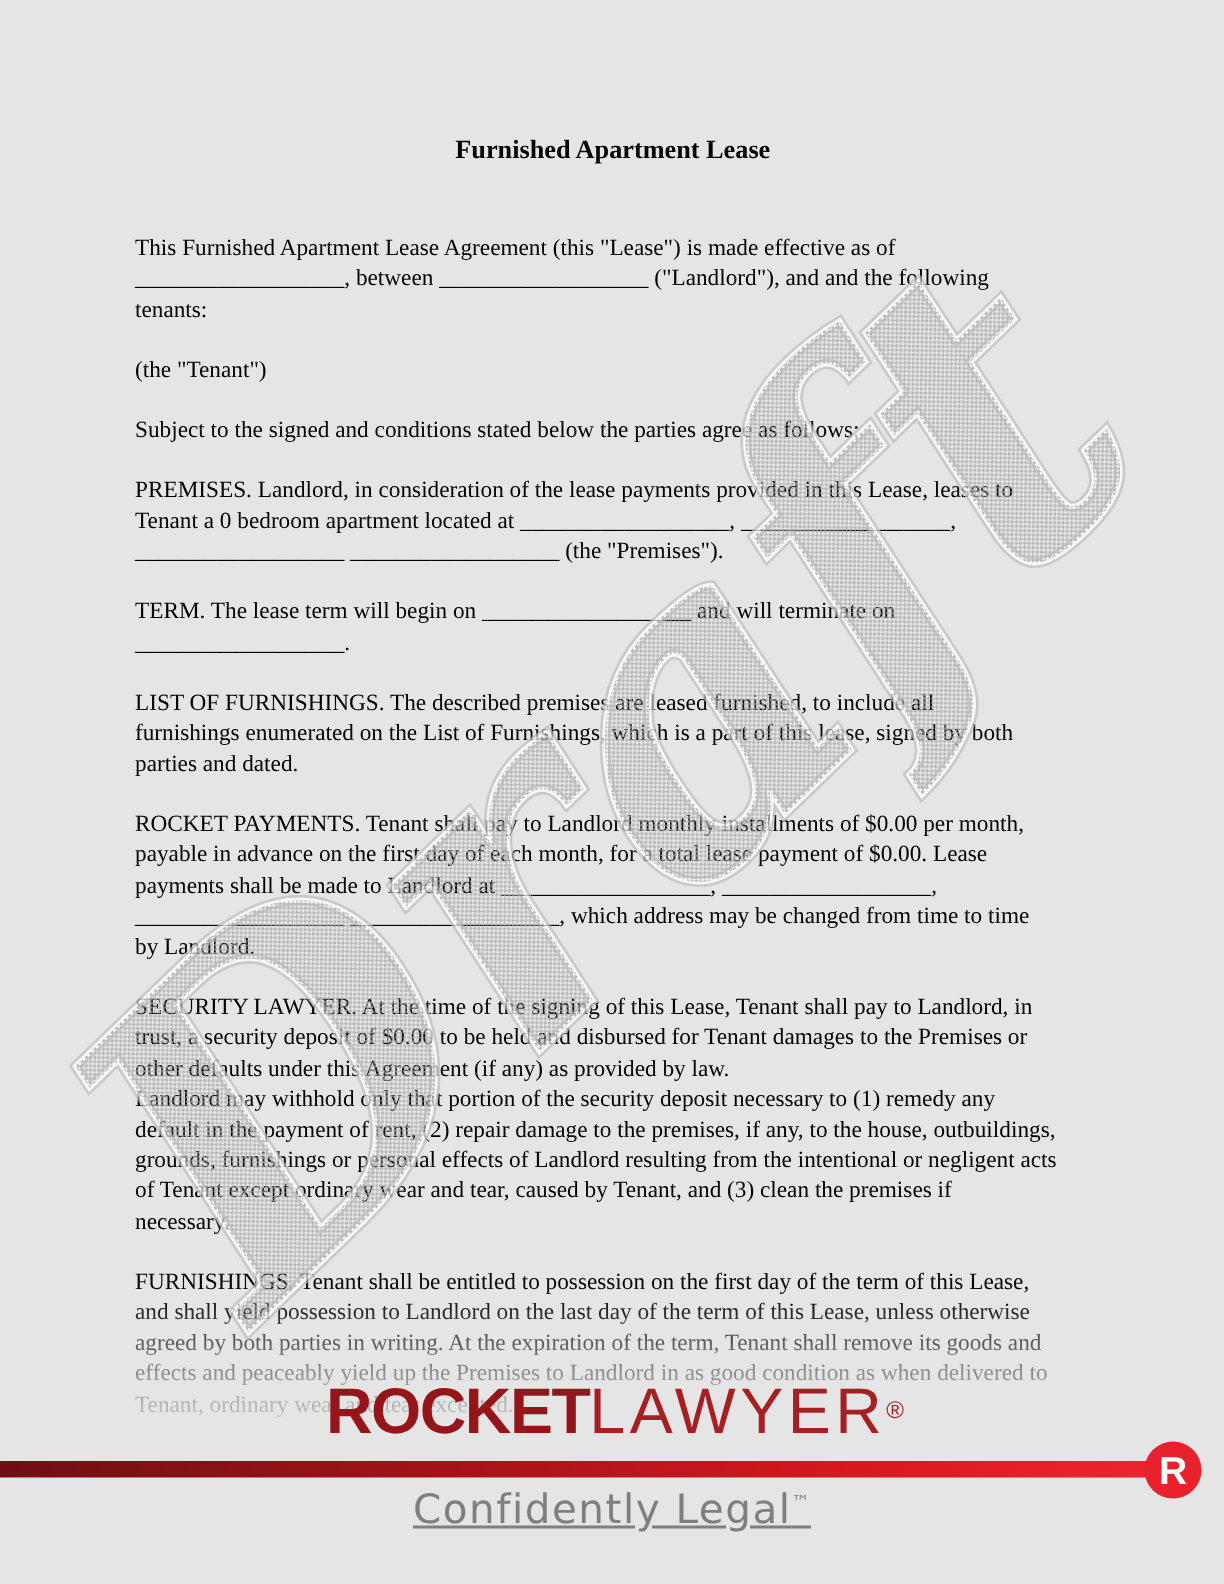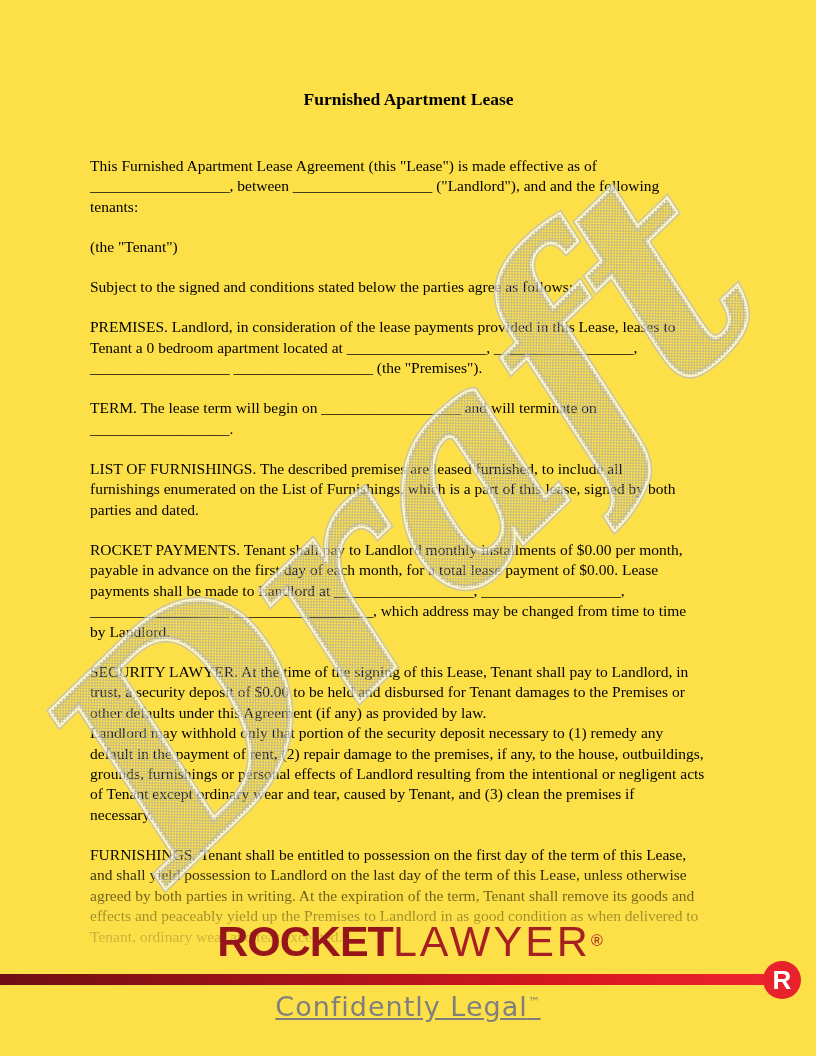--- a/index.html
+++ b/index.html
@@ -1,19 +1,19 @@
 <!DOCTYPE html>
 <html style="--brand-dark: #96151b; --brand-light: #a61f22; --badge: #e8222d; --tagline: #7f7f7f;"><head>
 <meta charset="utf-8">
 <style>
   html,body{margin:0;padding:0;background:#ffffff;}
   .page{
     position:relative;
     width:816px;height:1056px;
-    background:#fde047;
+    background:#e5e5e5;
     overflow:hidden;
     font-family:"Liberation Serif", serif;
     color:#000;
   }
   
   .content{
     position:absolute;left:90px;top:88px;width:656px;
     z-index:1;
   }
   .doc-title{

